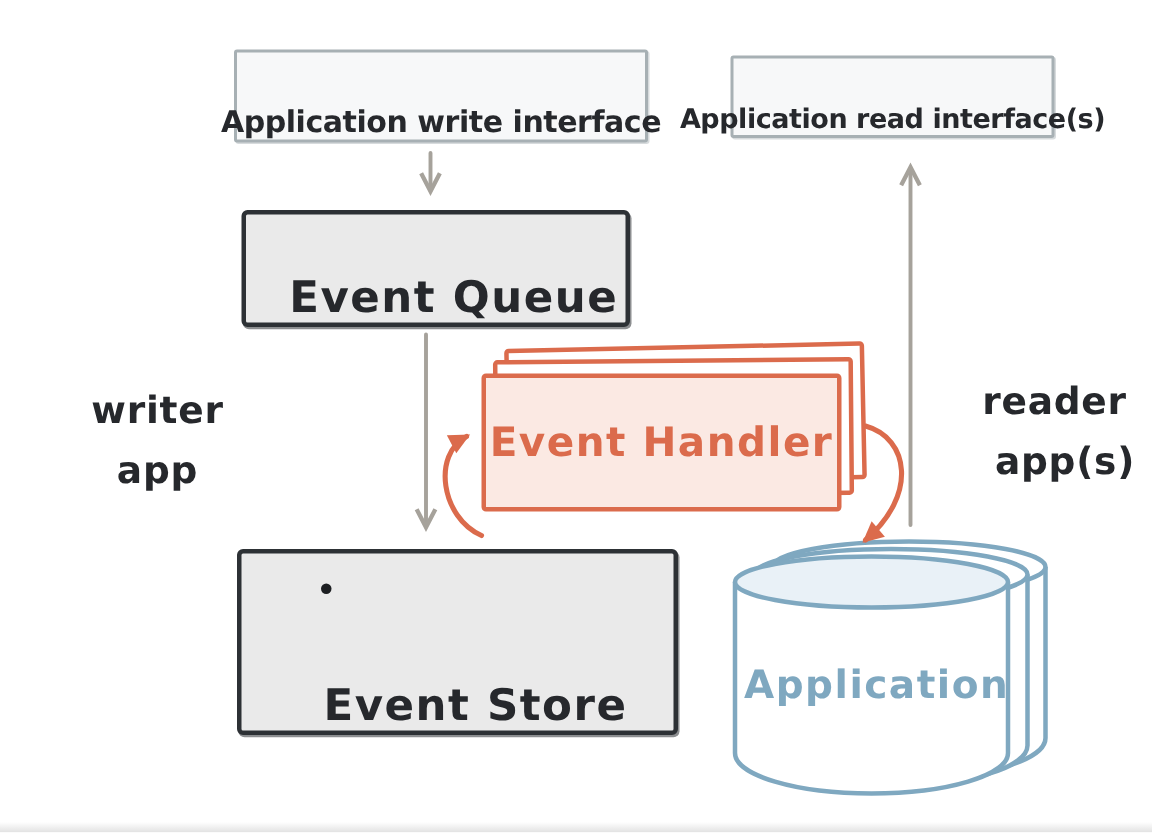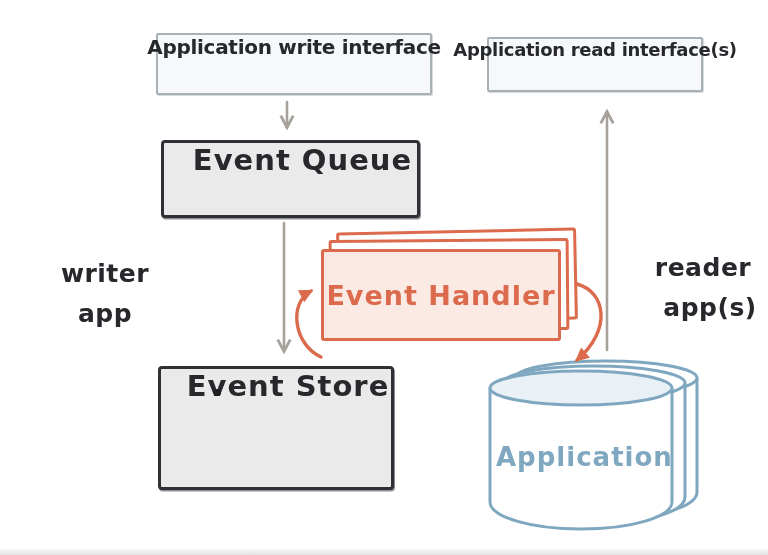--- a/index.html
+++ b/index.html
@@ -30,21 +30,21 @@
   }
   .svg-layer {
     position: absolute;
     left: 0; top: 0;
     width: 768px; height: 555px;
   }
   
   .box {
     position: absolute;
     display: flex;
-    align-items: flex-start;
+    align-items: flex-end;
     justify-content: center;
     text-align: center;
     white-space: nowrap;
   }
   .light-box {
     border: 2px solid var(--light-border);
     background: var(--light-fill);
     border-radius: 2px;
     box-shadow: 1px 1px 0 rgba(167,176,180,0.45);
     font-size: 20px;
@@ -57,21 +57,21 @@
     border-radius: 4px;
     box-shadow: 1px 1.5px 0 rgba(45,49,53,0.55);
     font-size: 29px;
     font-weight: 600;
     letter-spacing: 1px;
     padding-left: 24px;
   }
   #write-box { left: 156px; top: 33px;  width: 276px; height: 62px; }
   #read-box  { left: 487px; top: 37px;  width: 216px; height: 55px; font-size: 18px; }
   #queue-box { left: 161px; top: 140px; width: 259px; height: 78px; }
-  #store-box { left: 158px; top: 366px; width: 236px; height: 124px; }
+  #store-box { left: 158px; top: 366px; width: 294px; height: 124px; }
   #store-box .dot {
     position: absolute;
     left: 53px; top: 20px;
     width: 7px; height: 7px;
     border-radius: 50%;
     background: #1d1f22;
   }
   
   .side-label {
     position: absolute;

